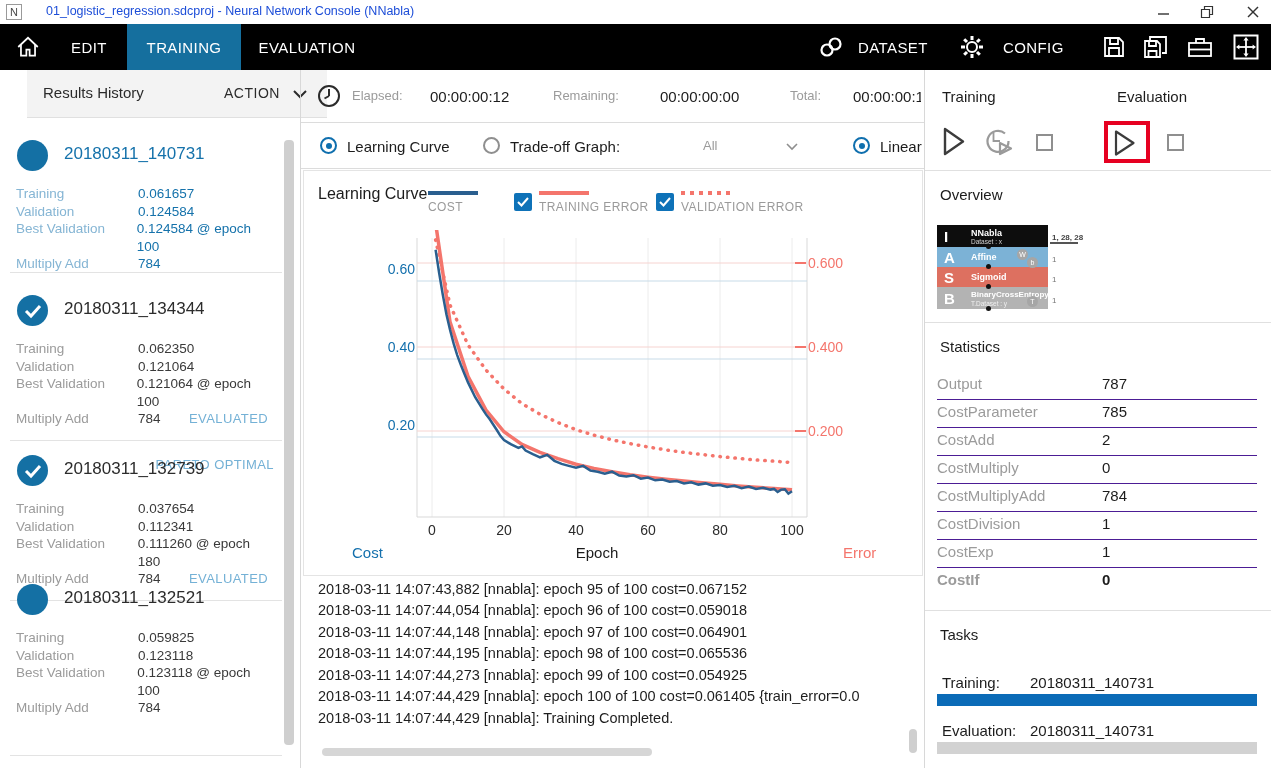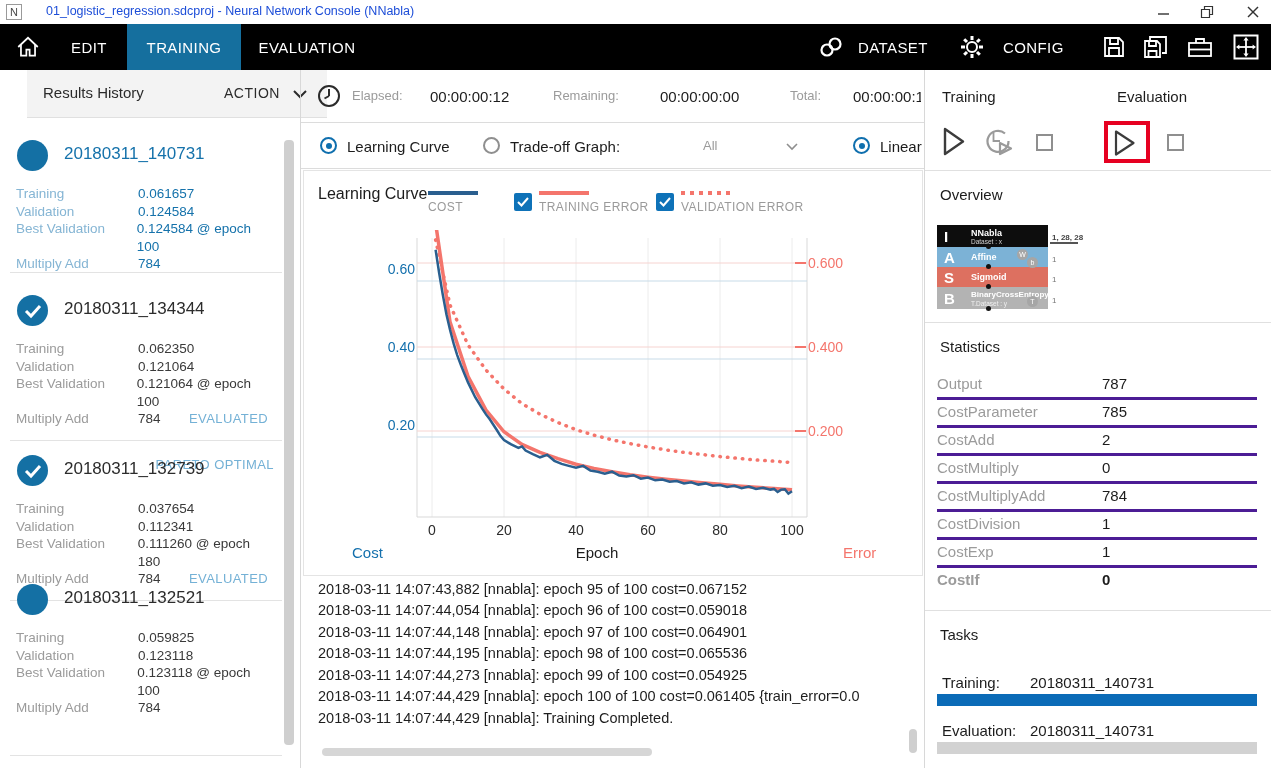--- a/index.html
+++ b/index.html
@@ -67,21 +67,21 @@
   .tickr { position:absolute; font-size:14px; color:#f4756c; }
   .tdash { position:absolute; height:2px; background:#f4756c; width:11px; }
 
   
   #log { position:absolute; left:301px; top:578px; width:604px; height:178px; overflow:hidden; background:#fff; }
   .log-line { position:absolute; left:17px; white-space:nowrap; font-size:14.5px; color:#1e1e1e; }
   .sbthumb { position:absolute; background:#cfcfcf; border-radius:4px; }
 
   
   .sec-title { position:absolute; font-size:15px; color:#1c1c1c; }
-  .stat-row { position:absolute; left:937px; width:320px; height:28px; border-bottom:3px solid #4c1d95; font-size:15px; }
+  .stat-row { position:absolute; left:937px; width:320px; height:28px; border-bottom:1px solid #4c1d95; font-size:15px; }
   .stat-row .sl { position:absolute; left:0; top:3px; color:#9b9b9b; }
   .stat-row .sv { position:absolute; left:165px; top:3px; color:#1c1c1c; }
   .stopbtn { position:absolute; width:17px; height:17px; border:2px solid #8f8f8f; background:#fff; }
   #eval-highlight { position:absolute; left:1104px; top:121px; width:46px; height:42px; border:4px solid #e60021; }
 
   
   .layer-row { position:absolute; left:937px; width:111px; color:#fff; }
   .layer-letter { position:absolute; left:7px; top:50%; transform:translateY(-50%); font-size:15px; font-weight:bold; }
   .layer-name { position:absolute; left:34px; font-size:9px; font-weight:bold; }
   .layer-sub { position:absolute; left:34px; font-size:6.5px; opacity:.8; }

